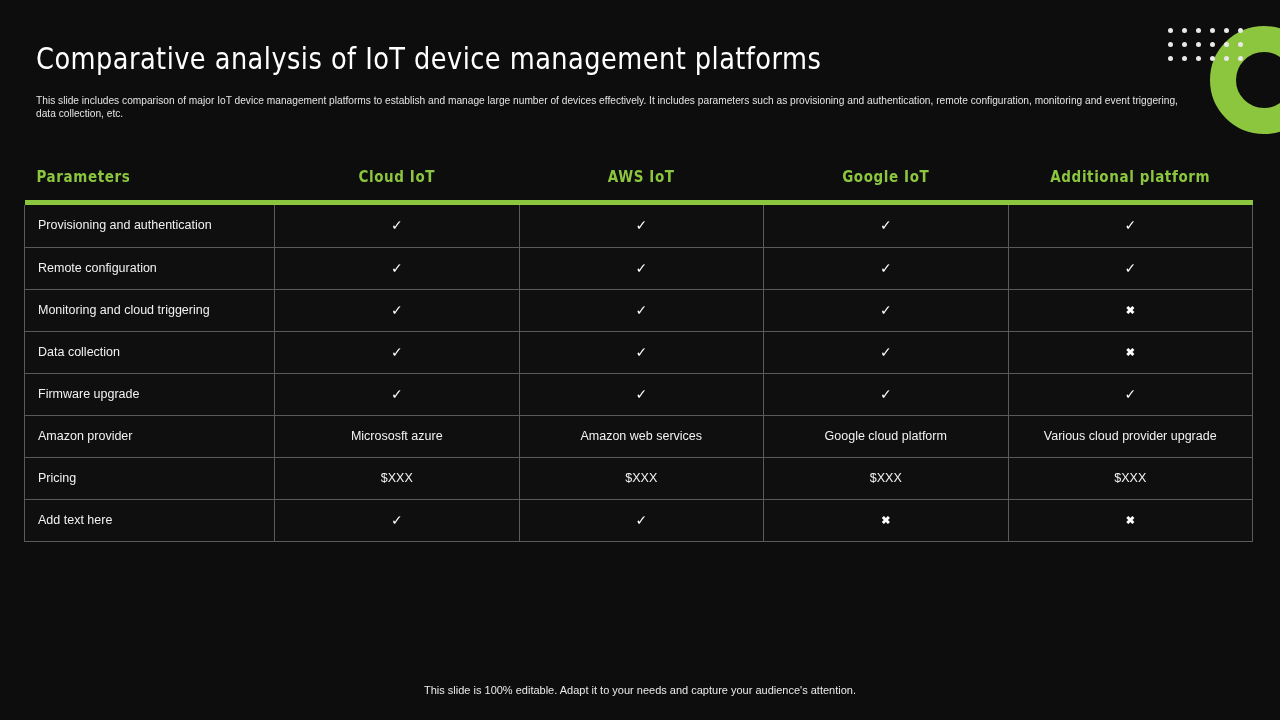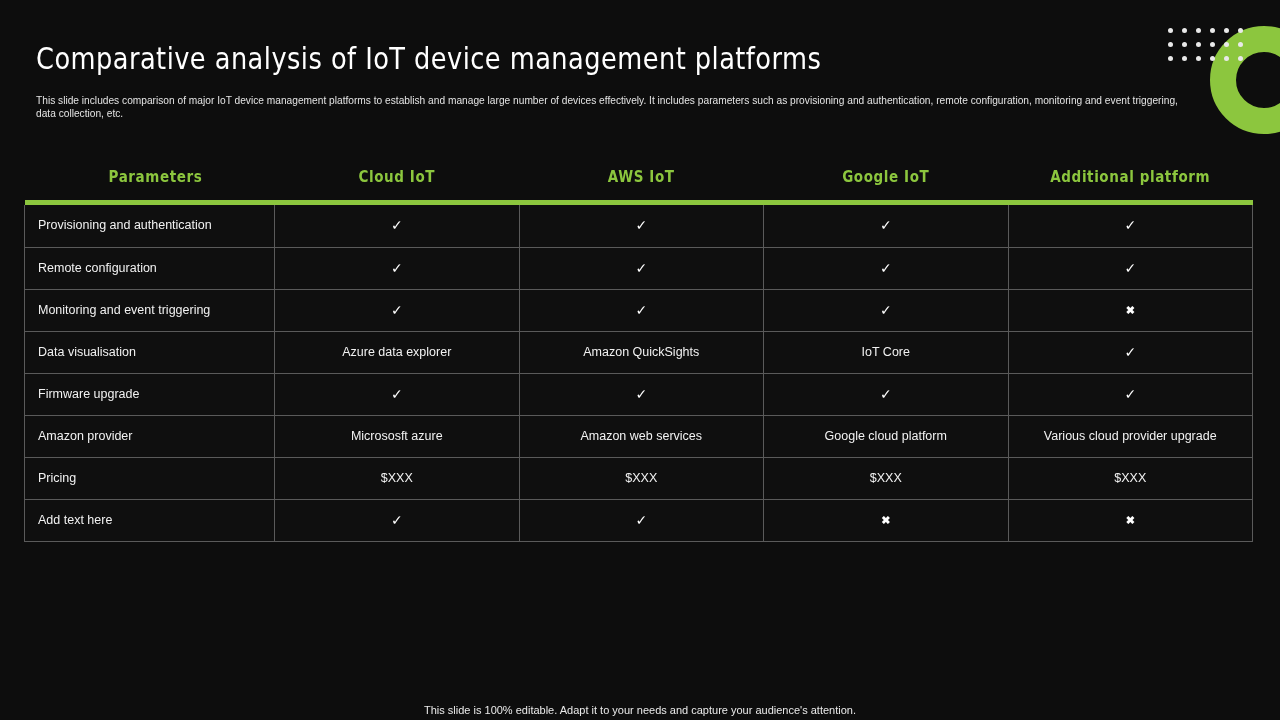--- a/index.html
+++ b/index.html
@@ -38,42 +38,42 @@
   table { width:100%; border-collapse:collapse; table-layout:fixed; }
   col.c0 { width:250px; }
   col.cx { width:244.5px; }
 
   thead th {
     border:none; background:transparent; padding:0 0 14px 0;
     font-family:"DejaVu Sans Condensed","Liberation Sans", sans-serif;
     font-size:15px; font-weight:700; color:#8cc63e; letter-spacing:0.6px;
     text-align:center; vertical-align:bottom;
   }
-  thead th.first { text-align:center; padding-left:12px; }
+  thead th.first { text-align:left; padding-left:12px; }
 
   .accent-row td { padding:0; }
   .accent-bar { height:5px; background:#8cc63e; width:100%; }
 
   tbody td {
     border:1px solid #5a5a5a;
     border-top-color:#4a4a4a;
     height:42px;
     padding:8px 10px;
     font-size:12.5px; color:#f2f2f2; text-align:center; vertical-align:middle;
     background:#0f0f0f;
     line-height:15px;
   }
   tbody td.label { text-align:left; padding-left:13px; font-size:12.5px; }
   tbody tr:first-child td { border-top:none;margin-left:47px; }
   .mark-check { font-size:14px; color:#ffffff; }
   .mark-cross { font-size:11px; font-weight:bold; color:#ffffff; }
 
   
   .footer {
-    position:absolute; left:0; right:0; bottom:4px; text-align:center;
+    position:absolute; left:0; right:0; bottom:24px; text-align:center;
     font-size:11px; color:#eaeaea;
   }
 </style>
 </head>
 <body>
 
 <div class="deco">
   <div class="ring"></div>
   <div class="dot-grid">
       <i></i>
@@ -132,32 +132,32 @@
           <td class="mark-check">✓</td>
         </tr>
         <tr>
           <td class="label">Remote configuration</td>
           <td class="mark-check">✓</td>
           <td class="mark-check">✓</td>
           <td class="mark-check">✓</td>
           <td class="mark-check">✓</td>
         </tr>
         <tr>
-          <td class="label">Monitoring and event triggering</td>
+          <td class="label">Monitoring and cloud triggering</td>
           <td class="mark-check">✓</td>
           <td class="mark-check">✓</td>
           <td class="mark-check">✓</td>
           <td class="mark-cross">✖</td>
         </tr>
         <tr>
-          <td class="label">Data visualisation</td>
-          <td>Azure data explorer</td>
-          <td>Amazon QuickSights</td>
-          <td>IoT Core</td>
+          <td class="label">Data collection</td>
           <td class="mark-check">✓</td>
+          <td class="mark-check">✓</td>
+          <td class="mark-check">✓</td>
+          <td class="mark-cross">✖</td>
         </tr>
         <tr>
           <td class="label">Firmware upgrade</td>
           <td class="mark-check">✓</td>
           <td class="mark-check">✓</td>
           <td class="mark-check">✓</td>
           <td class="mark-check">✓</td>
         </tr>
         <tr>
           <td class="label">Amazon provider</td>

